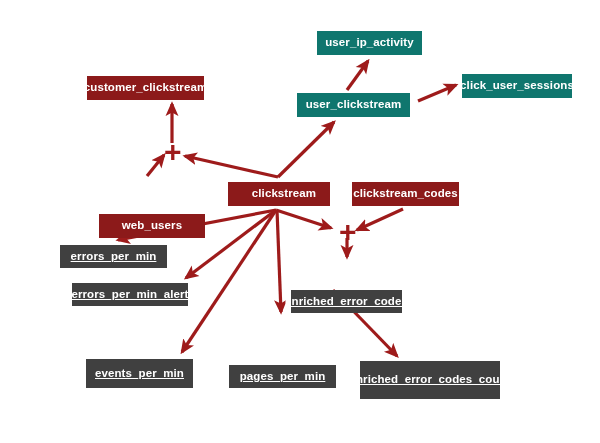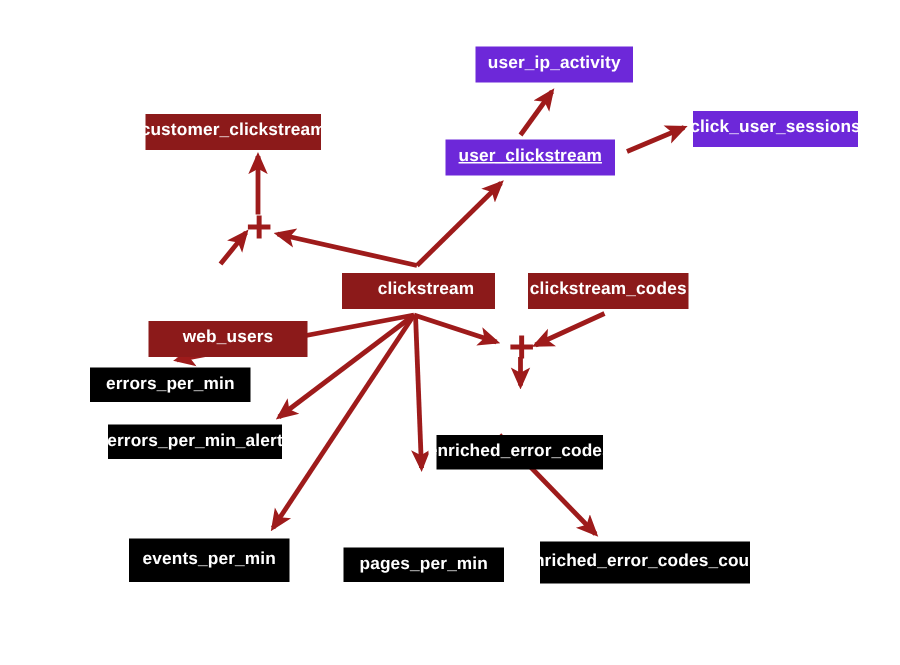--- a/index.html
+++ b/index.html
@@ -32,22 +32,22 @@
     justify-content: center;
     color: #ffffff;
     font-size: 11.5px;
     font-weight: bold;
     letter-spacing: 0.1px;
     white-space: nowrap;
     line-height: 1;
     user-select: none;
   }
   .node.dark   { background: #8c1a1a; }
-  .node.mid    { background: #6d28d9; }
-  .node.bright { background: #000000; }
+  .node.mid    { background: #0f766e; }
+  .node.bright { background: #404040; text-decoration: underline; }
   .plus {
     position: absolute;
     color: #9e1b1b;
     font-size: 30px;
     font-weight: bold;
     line-height: 1;
     user-select: none;
   }
 </style>
 </head>
@@ -73,32 +73,32 @@
         <line x1="276" y1="210" x2="182" y2="352" stroke="#9e1b1b" stroke-width="3.2" marker-end="url(#arrowhead)"></line>
         <line x1="277" y1="210" x2="281" y2="312" stroke="#9e1b1b" stroke-width="3.2" marker-end="url(#arrowhead)"></line>
         <line x1="276" y1="210" x2="331" y2="228" stroke="#9e1b1b" stroke-width="3.2" marker-end="url(#arrowhead)"></line>
         <line x1="403" y1="209" x2="357" y2="230" stroke="#9e1b1b" stroke-width="3.2" marker-end="url(#arrowhead)"></line>
         <line x1="347" y1="238" x2="347" y2="257" stroke="#9e1b1b" stroke-width="3.2" marker-end="url(#arrowhead)"></line>
         <line x1="333" y1="290" x2="397" y2="356" stroke="#9e1b1b" stroke-width="3.2" marker-end="url(#arrowhead)"></line>
       </g>
   </svg>
 
   <div id="nodes-layer">
-      <div class="node dark" style="left: 97px; top: 76px; width: 117px; height: 24px;">customer_clickstream</div>
+      <div class="node dark" style="left: 87px; top: 76px; width: 117px; height: 24px;">customer_clickstream</div>
       <div class="node mid" style="left: 317px; top: 31px; width: 105px; height: 24px;">user_ip_activity</div>
       <div class="node mid" style="left: 462px; top: 74px; width: 110px; height: 24px;">click_user_sessions</div>
-      <div class="node mid" style="left: 297px; top: 93px; width: 113px; height: 24px; text-decoration: underline;">user_clickstream</div>
+      <div class="node mid" style="left: 297px; top: 93px; width: 113px; height: 24px;">user_clickstream</div>
       <div class="node dark" style="left: 99px; top: 182px; width: 106px; height: 24px; margin-top: 32px;">web_users</div>
       <div class="node dark" style="left: 228px; top: 182px; width: 102px; height: 24px; padding-left: 10px;">clickstream</div>
       <div class="node dark" style="left: 352px; top: 182px; width: 107px; height: 24px;">clickstream_codes</div>
       <div class="node bright" style="left: 60px; top: 245px; width: 107px; height: 23px;">errors_per_min</div>
       <div class="node bright" style="left: 72px; top: 283px; width: 116px; height: 23px;">errors_per_min_alert</div>
       <div class="node bright" style="left: 291px; top: 262px; width: 111px; height: 23px; margin-top: 28px;">enriched_error_codes</div>
       <div class="node bright" style="left: 229px; top: 317px; width: 107px; height: 23px; margin-top: 48px;">pages_per_min</div>
       <div class="node bright" style="left: 86px; top: 359px; width: 107px; height: 29px;">events_per_min</div>
-      <div class="node bright" style="left: 360px; top: 361px; width: 140px; height: 28px; text-align: center;">enriched_error_codes_count</div>
+      <div class="node bright" style="left: 360px; top: 361px; width: 140px; height: 38px; text-align: center;">enriched_error_codes_count</div>
     </div>
   <div id="operators-layer">
       <div class="plus" style="left: 164px; top: 137px;">+</div>
       <div class="plus" style="left: 339px; top: 217px;">+</div>
     </div>
 
 </div>
 
 </body></html>

